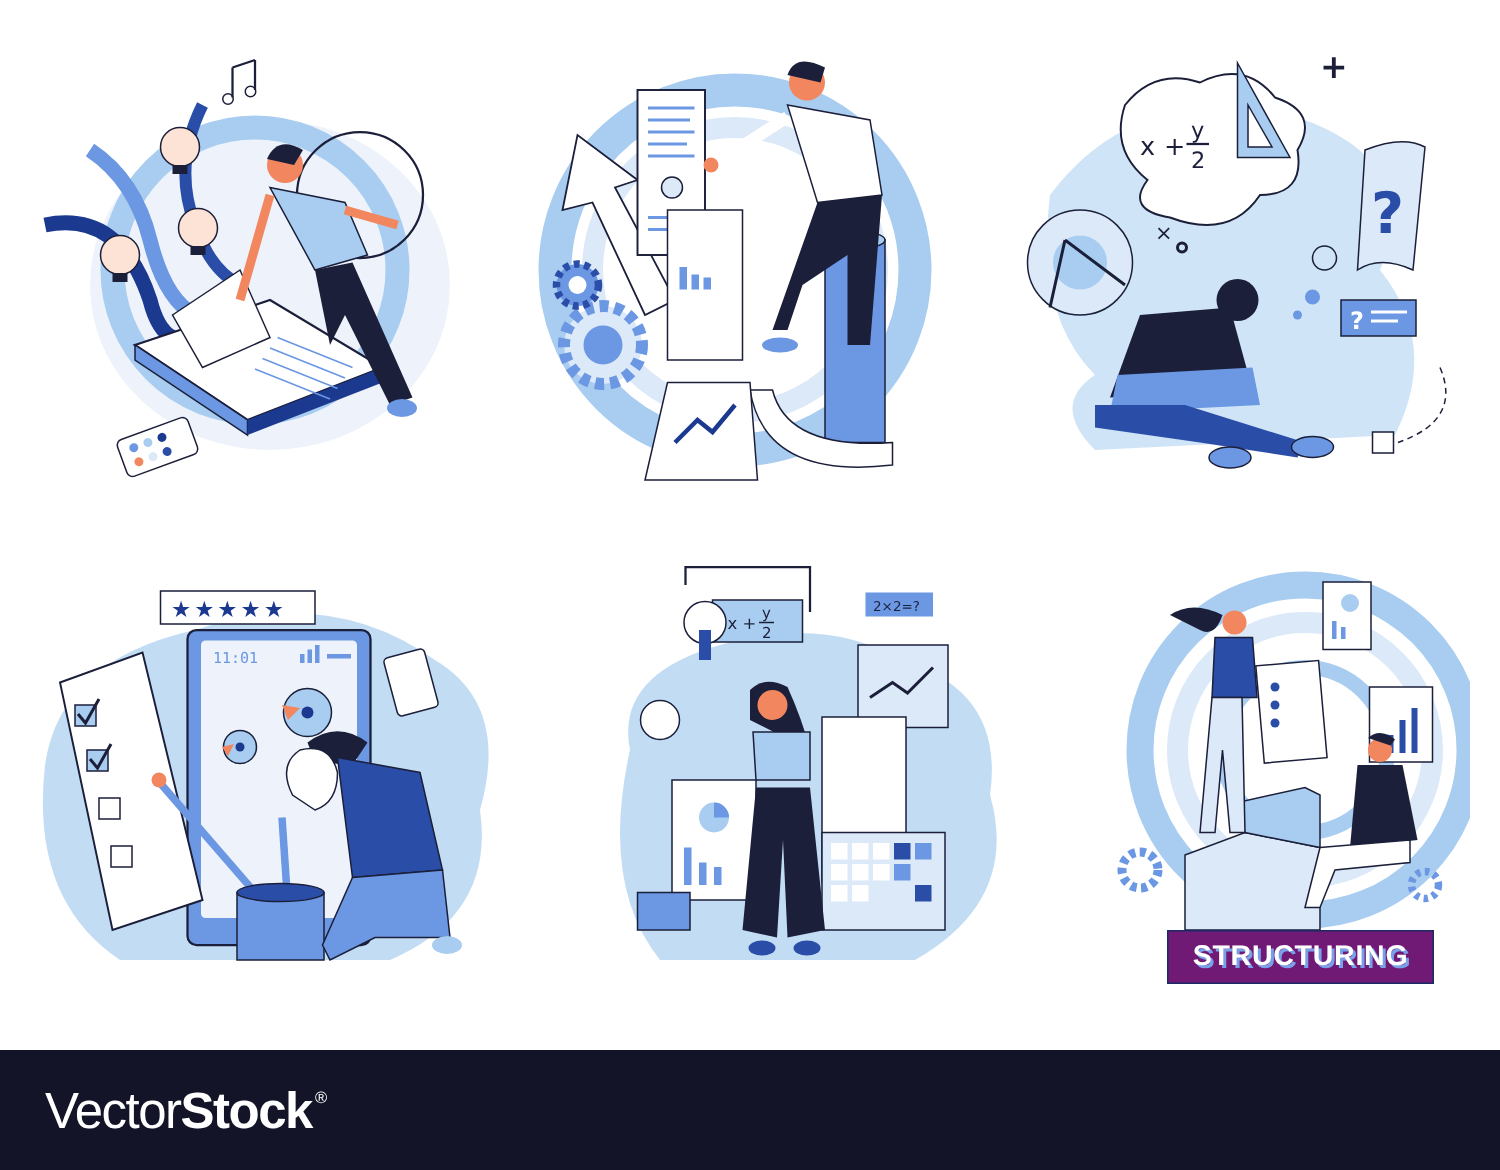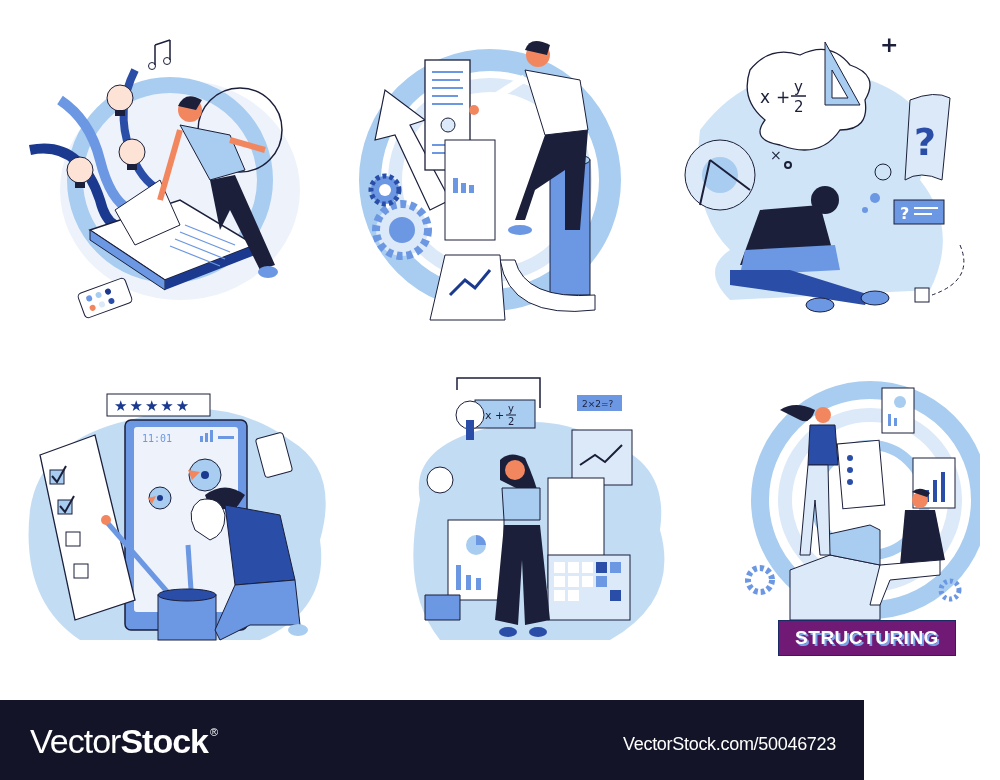--- a/index.html
+++ b/index.html
@@ -1,20 +1,20 @@
 <!DOCTYPE html>
 <html><head>
 <meta charset="utf-8">
 <style>
   html,body{margin:0;padding:0;}
   body{width:1000px;height:780px;background:#ffffff;position:relative;overflow:hidden;font-family:"Liberation Sans",sans-serif;}
   .canvas{position:absolute;left:0;top:0;width:1000px;height:700px;background:#ffffff;}
   .scene{position:absolute;}
   .scene svg{display:block;}
-  .footer{position:absolute;left:0;top:700px;width:864px;height:80px;background:#131428;}
+  .footer{position:absolute;left:0;top:700px;width:1000px;height:80px;background:#131428;}
   .brand{position:absolute;left:30px;top:22px;color:#ffffff;font-size:34px;letter-spacing:-1px;font-family:"Liberation Sans",sans-serif;}
   .brand .light{font-weight:300;}
   .brand .bold{font-weight:700;}
   .brand sup{font-size:11px;vertical-align:top;position:relative;top:4px;margin-left:2px;}
   .stock-id{position:absolute;right:28px;top:34px;color:#ffffff;font-size:18px;letter-spacing:-0.3px;}
   .banner{position:absolute;left:778px;top:620px;width:176px;height:34px;background:#701a75;border:1.5px solid #1b2a66;display:flex;align-items:center;justify-content:center;}
   .banner span{color:#ffffff;font-weight:700;font-size:19px;letter-spacing:0.5px;text-shadow:2px 2px 0 #7aa0e8;}
 </style>
 </head>
 <body>
@@ -310,14 +310,13 @@
 
   <div class="banner">
     <span>STRUCTURING</span>
   </div>
 </div>
 
 <div class="footer">
   <div class="brand">
     <span class="light">Vector</span><span class="bold">Stock</span><sup>®</sup>
   </div>
-  <div class="stock-id">VectorStock.com/50046723</div>
 </div>
 
 </body></html>

